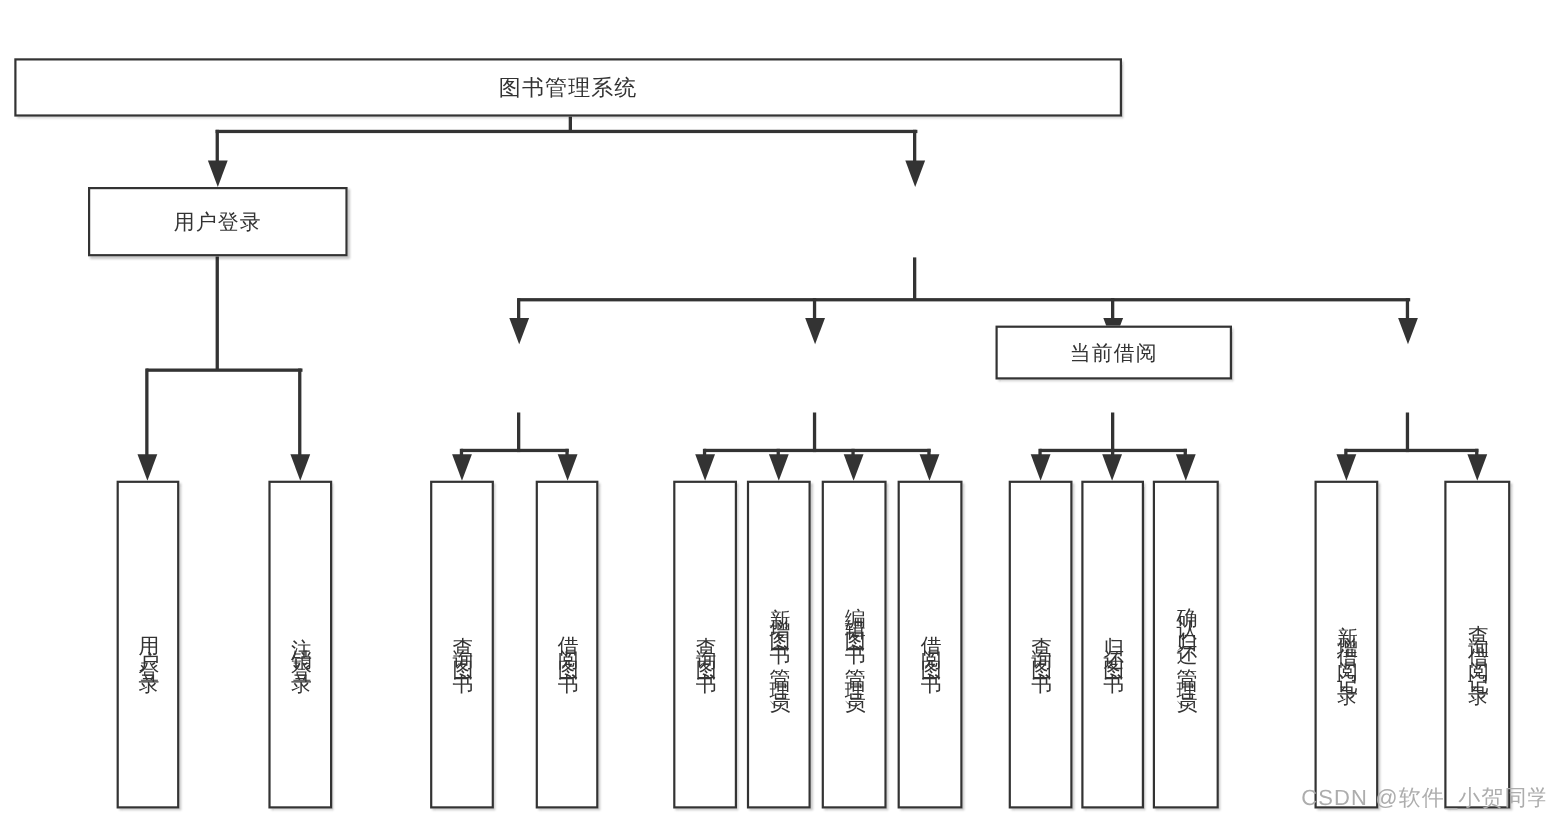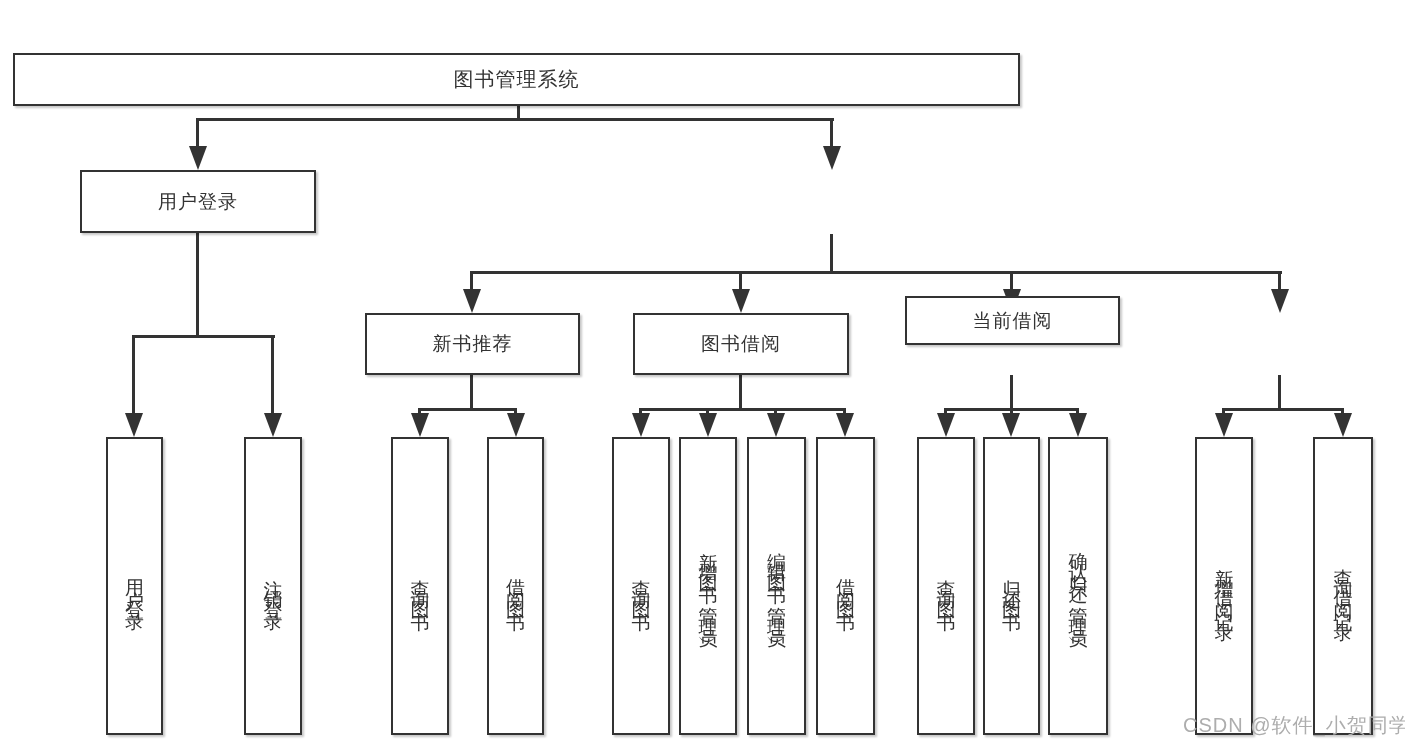--- a/index.html
+++ b/index.html
@@ -117,26 +117,20 @@
   <div class="arrow" style="left:1334px; top:413px;"></div>
 
   <div class="box title" style="left:13px; top:13px; width:1007px; height:53px;margin-top:40px;">
     <span class="hlabel">图书管理系统</span>
   </div>
 
   <div class="box" style="left:80px; top:170px; width:236px; height:63px;">
     <span class="hlabel">用户登录</span>
   </div>
 
-  <div class="box" style="left:365px; top:313px; width:215px; height:62px;">
-    <span class="hlabel">新书推荐</span>
-  </div>
-  <div class="box" style="left:633px; top:313px; width:216px; height:62px;">
-    <span class="hlabel">图书借阅</span>
-  </div>
   <div class="box" style="left:905px; top:296px; width:215px; height:49px;">
     <span class="hlabel">当前借阅</span>
   </div>
 
   <div class="box leaf" style="left:106px; top:437px; width:57px; height:298px;">
     <span>用户登录</span>
   </div>
   <div class="box leaf" style="left:244px; top:437px; width:58px; height:298px;">
     <span>注销登录</span>
   </div>

